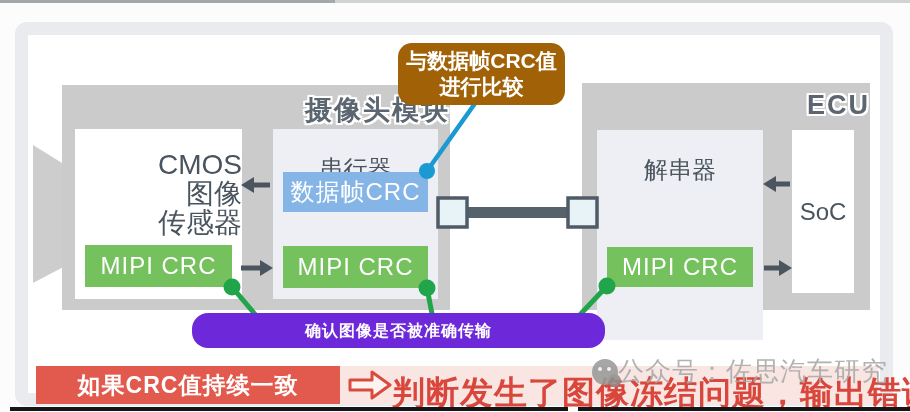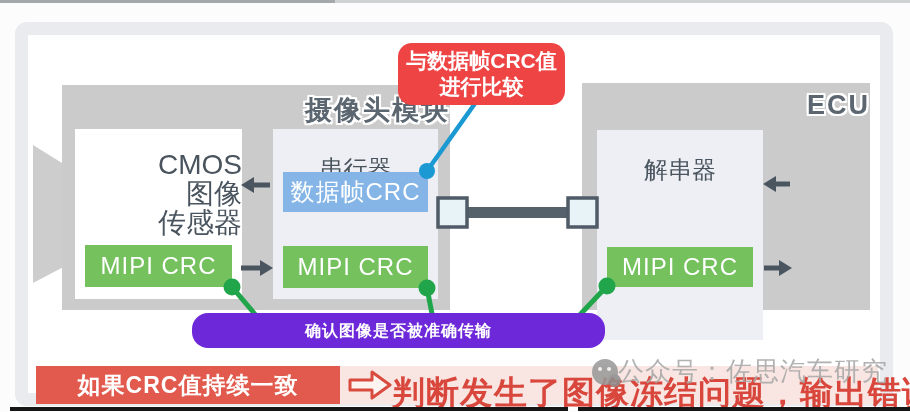--- a/index.html
+++ b/index.html
@@ -44,21 +44,21 @@
 
   
   .lens { position:absolute; left:33px; top:145px; width:29px; height:138px; background:#cdcdcd;
           clip-path:polygon(0 0, 100% 13%, 100% 89%, 0 100%); }
 
   
   svg.overlay { position:absolute; left:0; top:0; width:910px; height:412px; z-index:5; pointer-events:none; }
 
   
   .callout-blue { position:absolute; left:398px; top:43px; width:167px; height:62px; z-index:6;
-                  background:#ef4444; border-radius:14px; color:#fff; font-weight:bold;
+                  background:#a16207; border-radius:14px; color:#fff; font-weight:bold;
                   font-size:21px; text-align:center; line-height:26px; padding-top:5px; }
   .callout-green { position:absolute; left:192px; top:313px; width:413px; height:35px; z-index:6;
                    background:#6d28d9; border-radius:16px; color:#fff; font-weight:bold;
                    font-size:16px; text-align:center; line-height:35px; letter-spacing:1px; }
 
   
   .pink-band { position:absolute; left:36px; top:366px; width:842px; height:38px;
                background:#f9e6e2; z-index:4; }
   .red-box { position:absolute; left:36px; top:366px; width:304px; height:38px; z-index:5;
              background:#e25a4e; color:#fff; font-weight:bold; font-size:23px;
@@ -114,20 +114,23 @@
     <div class="inner-title">串行器</div>
     <div class="chip blue dfc-chip">数据帧CRC</div>
     <div class="chip green mipi-ser">MIPI CRC</div>
   </div>
 
   <div class="inner-box deserializer-box">
     <div class="inner-title">解串器</div>
     <div class="chip green mipi-des">MIPI CRC</div>
   </div>
 
+  <div class="inner-box soc-box">
+    <div class="soc-label">SoC</div>
+  </div>
 
   <svg class="overlay" viewBox="0 0 910 412">
     <g>
       <path d="M270,185 H254" stroke="#4a5560" stroke-width="5" fill="none"></path>
       <polygon points="254,177 254,193 241,185" fill="#4a5560"></polygon>
     </g>
     <g>
       <path d="M241,268 H260" stroke="#4a5560" stroke-width="5" fill="none"></path>
       <polygon points="260,260 260,276 273,268" fill="#4a5560"></polygon>
     </g>

